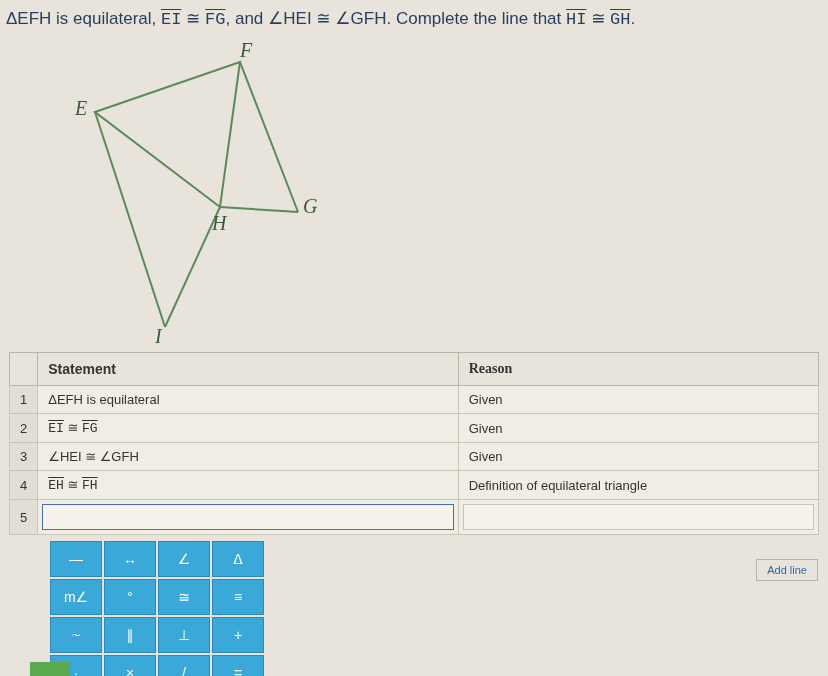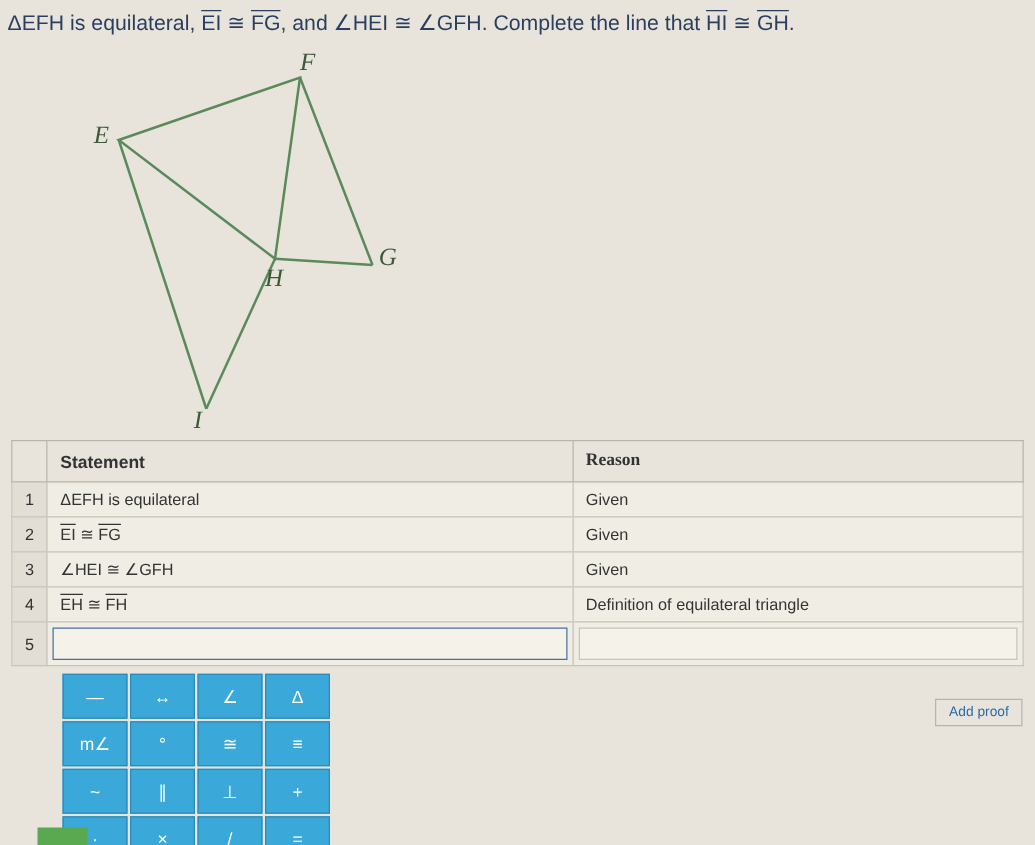--- a/index.html
+++ b/index.html
@@ -10,21 +10,21 @@
       height: 676px;
       overflow: hidden;
       position: relative;
     }
     .problem-text {
       padding: 8px 6px;
       font-size: 17px;
       color: #2a3f5f;
       font-weight: 500;
     }
-    .overline { text-decoration: overline; }
+    .overline { text-decoration: overline; font-family: Liberation Mono, monospace; }
     .diagram {
       width: 300px;
       height: 310px;
       margin-left: 60px;
       position: relative;
     }
     .vertex-label {
       position: absolute;
       font-family: 'Times New Roman', serif;
       font-style: italic;
@@ -189,15 +189,15 @@
   <button class="tool-btn">~</button>
   <button class="tool-btn">∥</button>
   <button class="tool-btn">⊥</button>
   <button class="tool-btn">+</button>
   <button class="tool-btn">·</button>
   <button class="tool-btn">×</button>
   <button class="tool-btn">/</button>
   <button class="tool-btn">=</button>
 </div>
 
-<button class="add-line-btn">Add proof</button>
+<button class="add-line-btn">Add line</button>
 
 <div class="green-tab"></div>
 
 </body></html>

